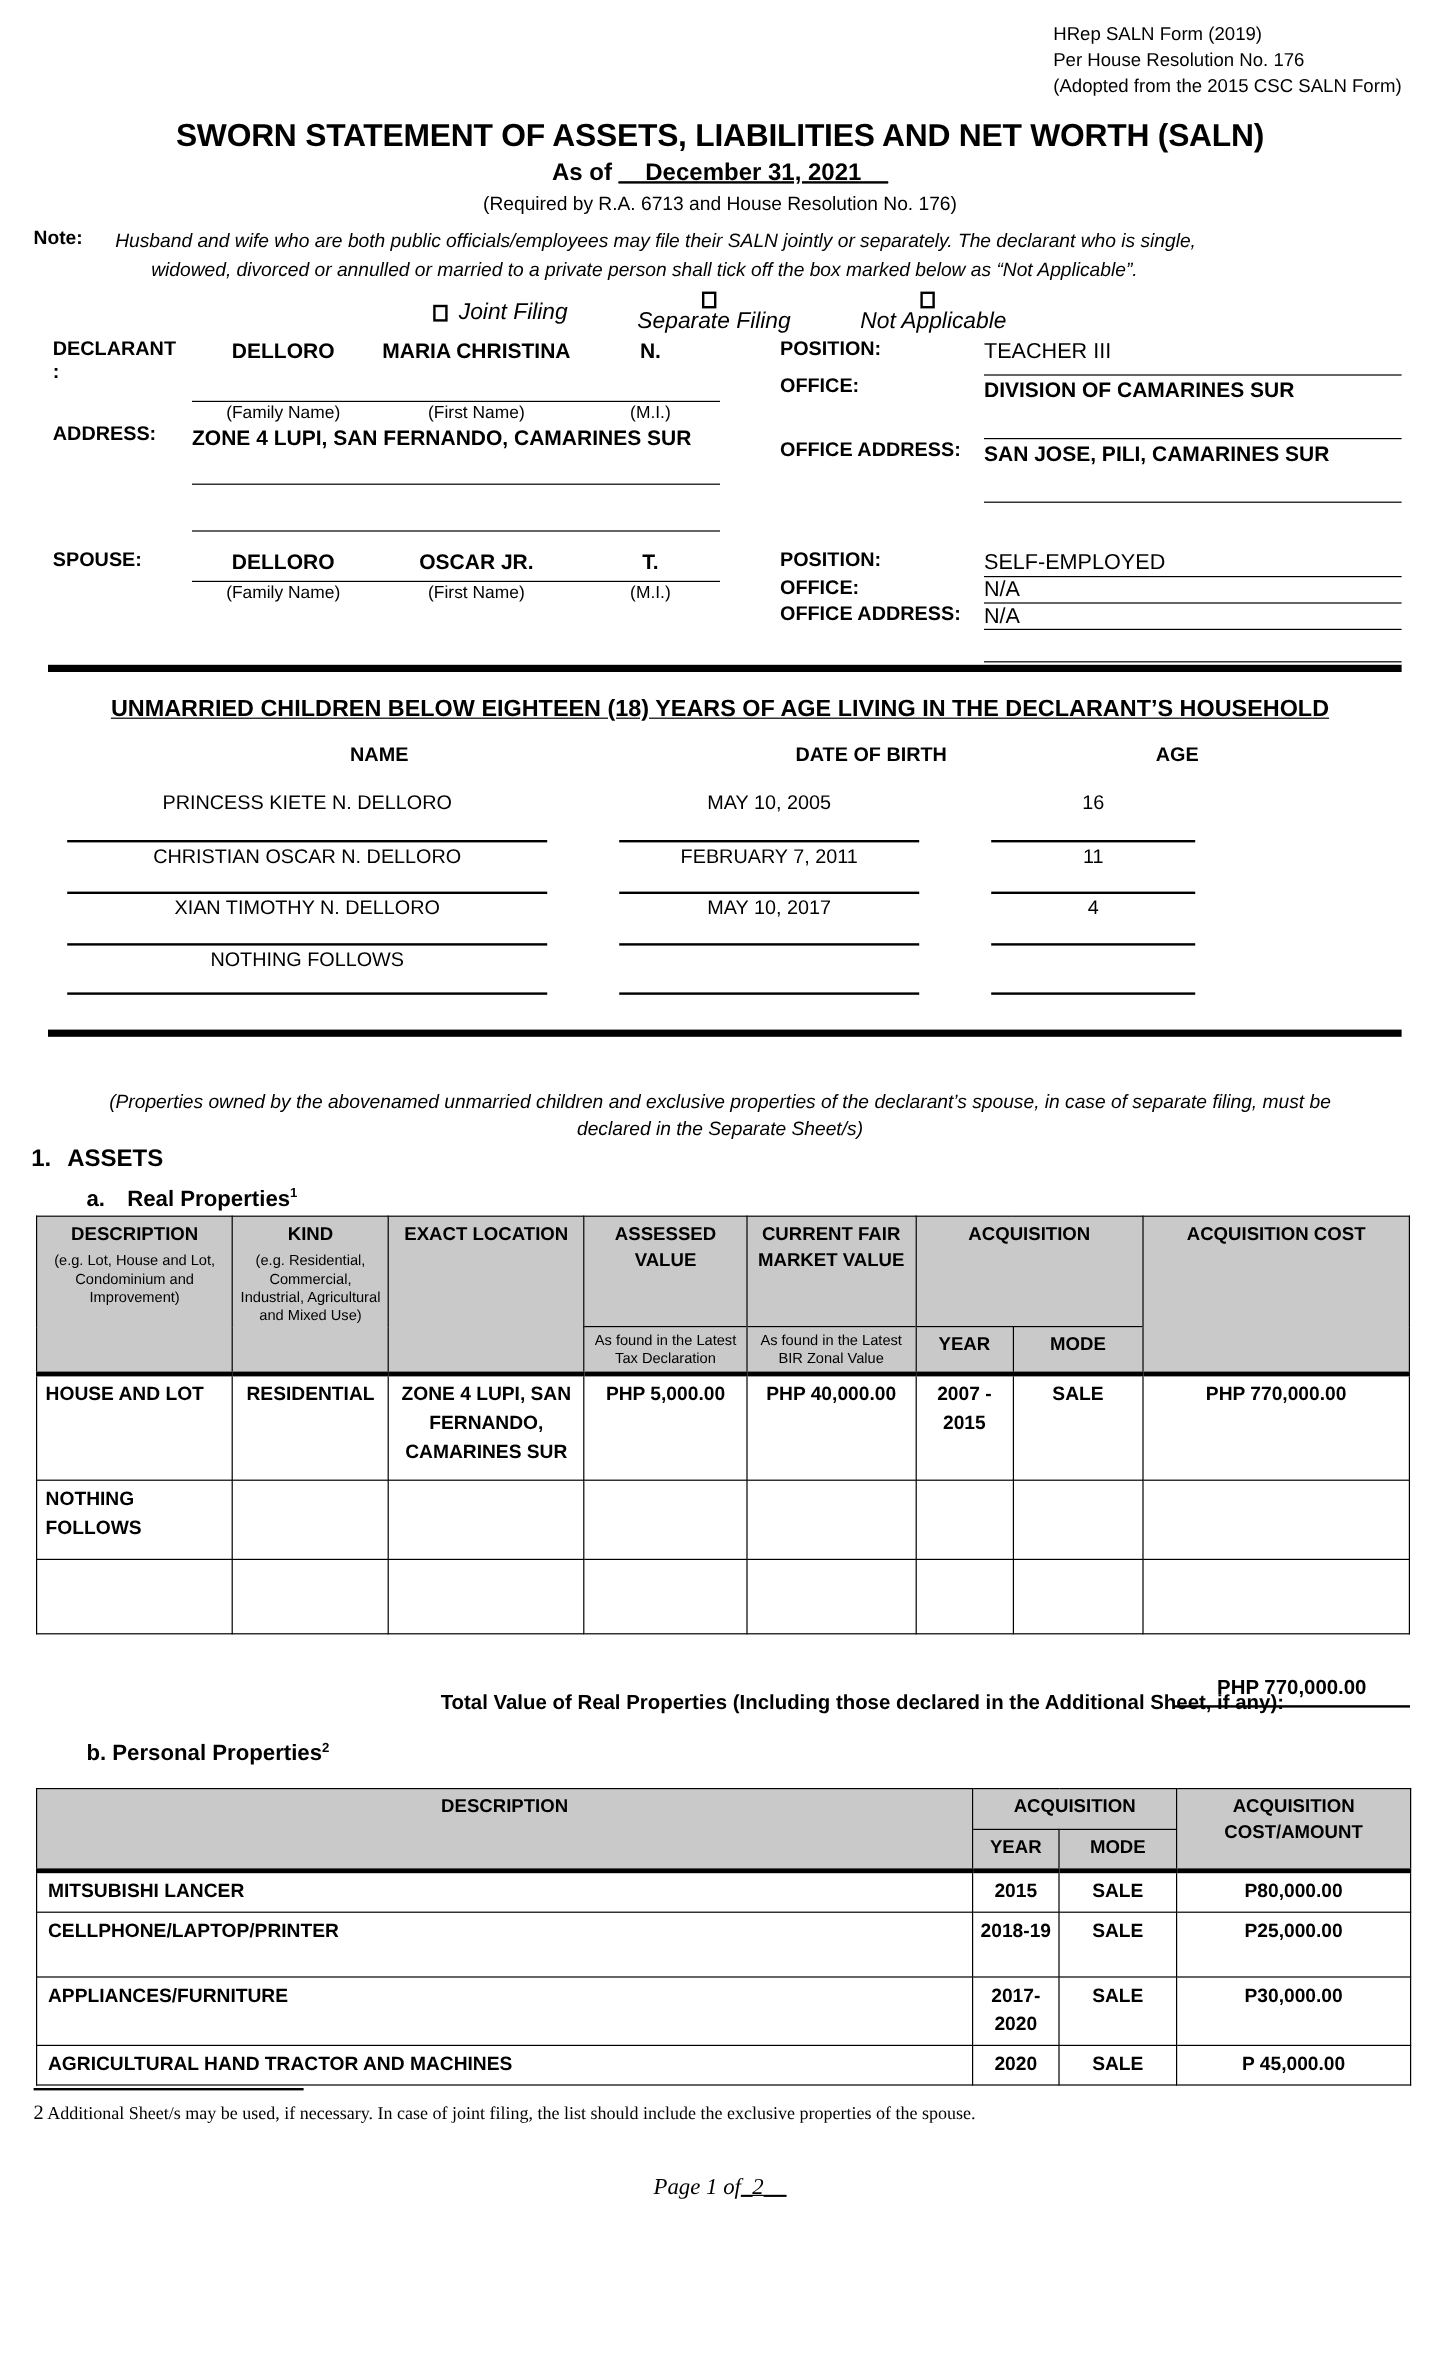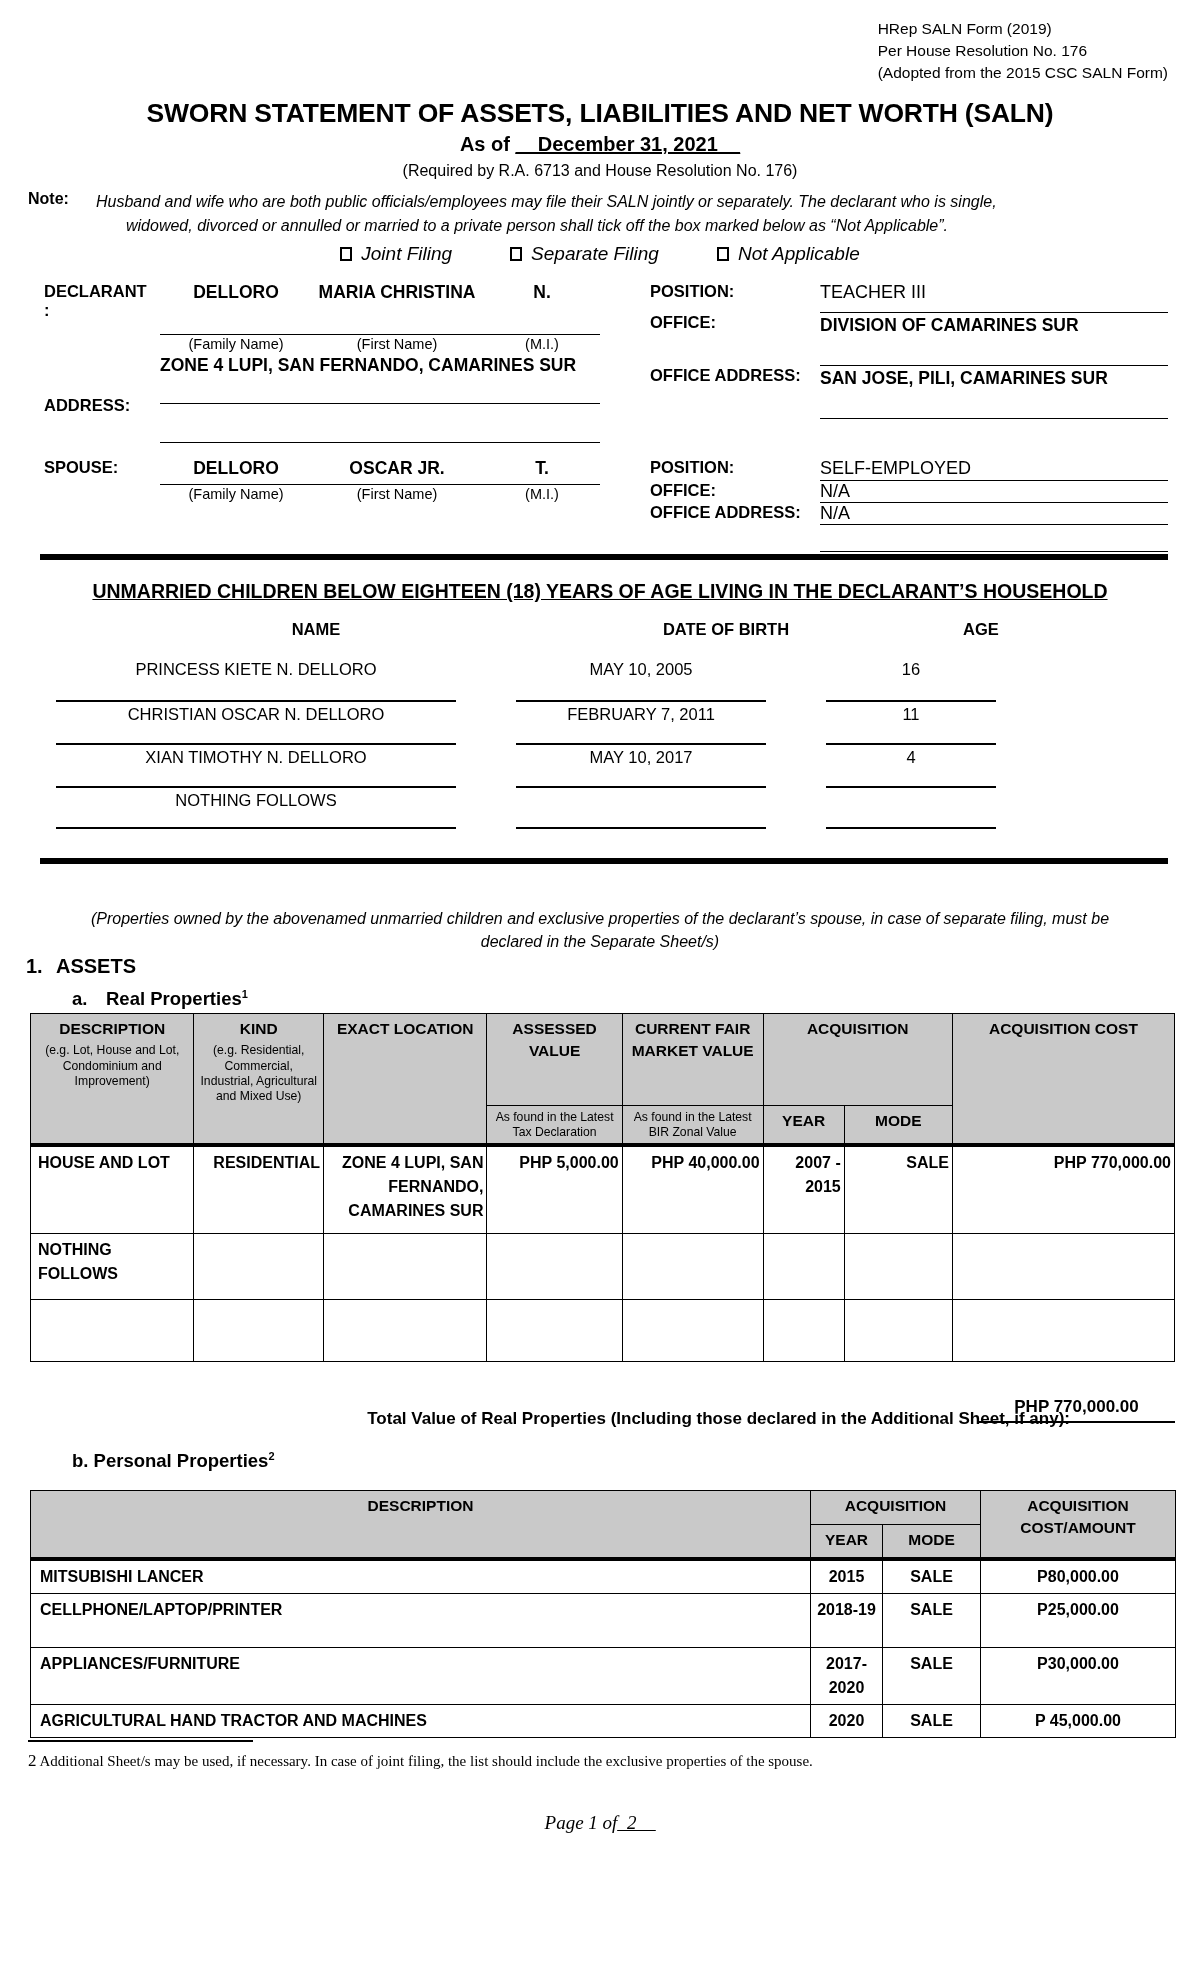--- a/index.html
+++ b/index.html
@@ -43,21 +43,21 @@
     text-align: justify; flex: 1;
   }
   .note-txt .l2 { display: block; padding-left: 30px; padding-right: 42px; }
 
   .filing {
     position: absolute; top: 243px; left: 0; width: 1200px;
     display: flex; justify-content: center; align-items: center; gap: 0;
     font-size: 19px; font-style: italic;
   }
   .filing .opt { display: flex; align-items: center; }
-  .filing .opt + .opt { margin-left: 58px; }
+  .filing .opt + .opt { margin-left: 58px; flex-direction: column; }
   .cbox {
     display: inline-block; width: 12px; height: 14px;
     border: 2.2px solid #000; margin-right: 9px; background: #fff;
   }
 
   
   .decl { position: absolute; top: 282px; left: 0; width: 1200px; }
   .decl-left { position: absolute; left: 44px; top: 0; width: 590px; }
   .decl-right { position: absolute; left: 650px; top: 0; width: 530px; }
 
@@ -117,21 +117,21 @@
     width: 1145px; border-collapse: collapse; table-layout: fixed;
   }
   table.rp th, table.rp td {
     border: 1.4px solid #000; vertical-align: top; padding: 4px 3px;
   }
   table.rp thead th { background: #c9c9c9; text-align: center; }
   table.rp thead tr.r1 th { border-bottom: none; }
   .hd-main { font-size: 15.5px; font-weight: bold; line-height: 1.45; }
   .hd-sub  { font-size: 12.2px; font-weight: normal; line-height: 1.25; margin-top: 3px; }
   .hd-note { font-size: 12.2px; font-weight: normal; line-height: 1.2; }
-  table.rp tbody td { font-size: 16px; font-weight: bold; line-height: 1.5; text-align: right; }
+  table.rp tbody td { font-size: 16px; font-weight: bold; line-height: 1.5; text-align: center; }
   table.rp tbody td.left { text-align: left; padding-left: 7px; }
   table.rp tbody tr.first td { border-top: 4.5px solid #000; }
 
   .rp-total {
     position: absolute; top: 1395px; left: 0; width: 1200px;
   }
   .rp-total .lab {
     position: absolute; left: 60px; top: 14px; width: 1010px;
     text-align: right; font-size: 17px; font-weight: bold;
   }
@@ -227,21 +227,21 @@
           <div style="border-bottom:1.8px solid #000; width:440px;"></div>
           <div class="name-grid small-cap" style="padding-top:1px;">
             <div class="c1" style="text-align:center;">(Family Name)</div>
             <div class="c2" style="text-align:center;">(First Name)</div>
             <div class="c3" style="text-align:center;">(M.I.)</div>
           </div>
         </div>
       </div>
 
       <div style="display:flex; margin-top:1px;">
-        <div style="width:116px;margin-top:43px;" class="lbl-bold">ADDRESS:</div>
+        <div style="width:116px;" class="lbl-bold">ADDRESS:</div>
         <div style="width:450px;">
           <div class="val-bold" style="line-height:1.45; min-height:50px;">ZONE 4 LUPI, SAN FERNANDO, CAMARINES SUR</div>
           <div style="border-bottom:1.8px solid #000; width:440px;"></div>
           <div style="height:38px;"></div>
           <div style="border-bottom:1.8px solid #000; width:440px;"></div>
         </div>
       </div>
     </div>
 
     <div class="decl-right">

